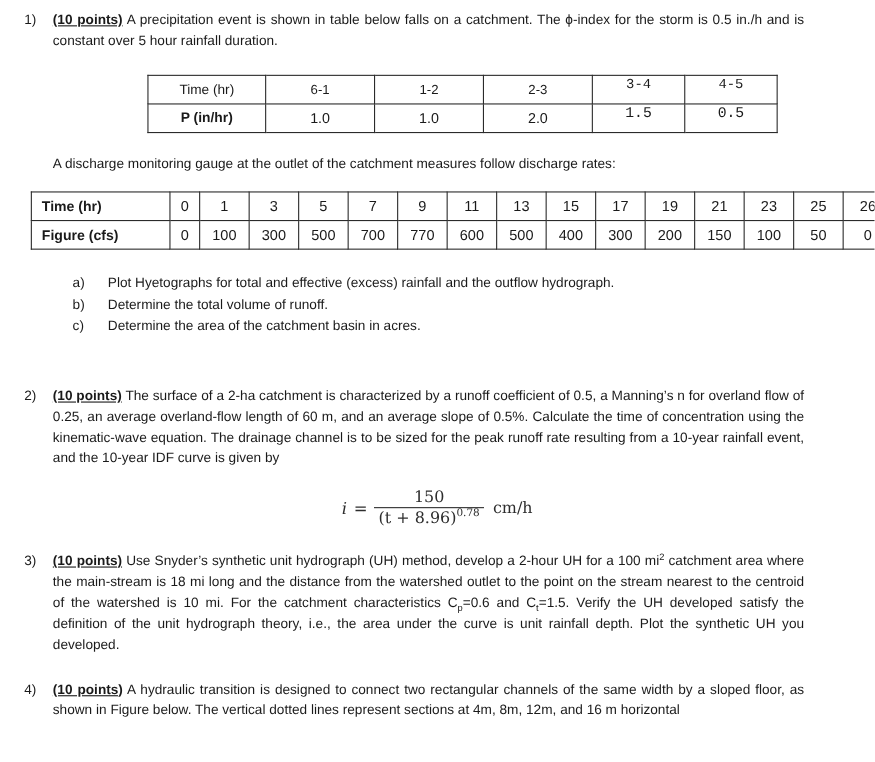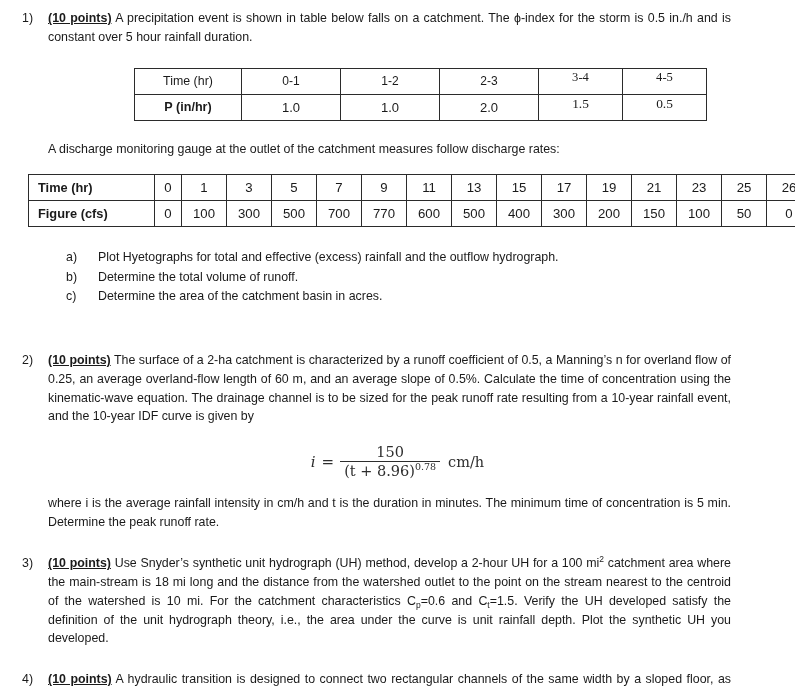--- a/index.html
+++ b/index.html
@@ -74,21 +74,21 @@
   }
   table.t1 td.lbl {
     width: 106px;
     font-size: 12.4px;
   }
   table.t1 td.c {
     width: 98px;
   }
   table.t1 td.c-alt {
     width: 83px;
-    font-family: Liberation Serif, serif;
+    font-family: Liberation Mono, monospace;
     font-size: 12.6px;
     vertical-align: top;
     padding-top: 1px;
     line-height: 1.25;
   }
   table.t1 tr.row2 td { font-size: 13px; }
   table.t1 tr.row2 td.lbl { font-weight: bold; font-size: 12.6px; }
   table.t1 tr.row2 td.c-alt { font-size: 13.4px; }
 
   
@@ -168,21 +168,21 @@
   <div class="problem" style="margin-top:9px;">
     <div class="qnum">1)</div>
     <div class="qbody"><b>(10 points)</b><span> A precipitation event is shown in table below falls on a catchment. The ϕ-index for the storm is 0.5 in./h and is constant over 5 hour rainfall duration.</span></div>
   </div>
 
   <div class="tbl1-wrap" style="margin-top:21px;">
     <table class="t1">
       <tbody>
           <tr class="row1">
         <td class="lbl">Time (hr)</td>
-        <td class="c">0-1</td>
+        <td class="c">6-1</td>
         <td class="c">1-2</td>
         <td class="c">2-3</td>
         <td class="c-alt">3-4</td>
         <td class="c-alt">4-5</td>
       </tr>
       <tr class="row2">
         <td class="lbl">P (in/hr)</td>
         <td class="c">1.0</td>
         <td class="c">1.0</td>
         <td class="c">2.0</td>
@@ -263,24 +263,20 @@
       <span class="ital">i</span>
       <span class="eqsign">=</span>
       <span class="frac">
         <span class="num">150</span>
         <span class="den"><span>(t + 8.96)</span><sup>0.78</sup></span>
       </span>
       <span class="units">cm/h</span>
     </span>
   </div>
 
-  <div class="problem" style="margin-top:15px;">
-    <div class="qnum"></div>
-    <div class="qbody">where i is the average rainfall intensity in cm/h and t is the duration in minutes. The minimum time of concentration is 5 min. Determine the peak runoff rate.</div>
-  </div>
 
   <div class="problem" style="margin-top:22px;">
     <div class="qnum">3)</div>
     <div class="qbody"><b>(10 points)</b><span> Use Snyder’s synthetic unit hydrograph (UH) method, develop a 2-hour UH for a 100 mi</span><sup>2</sup><span> catchment area where the main-stream is 18 mi long and the distance from the watershed outlet to the point on the stream nearest to the centroid of the watershed is 10 mi. For the catchment characteristics C</span><sub>p</sub><span>=0.6 and C</span><sub>t</sub><span>=1.5. Verify the UH developed satisfy the definition of the unit hydrograph theory, i.e., the area under the curve is unit rainfall depth. Plot the synthetic UH you developed.</span></div>
   </div>
 
   <div class="problem" style="margin-top:22px;">
     <div class="qnum">4)</div>
     <div class="qbody"><b>(10 points)</b><span> A hydraulic transition is designed to connect two rectangular channels of the same width by a sloped floor, as shown in Figure below. The vertical dotted lines represent sections at 4m, 8m, 12m, and 16 m horizontal</span></div>
   </div>

